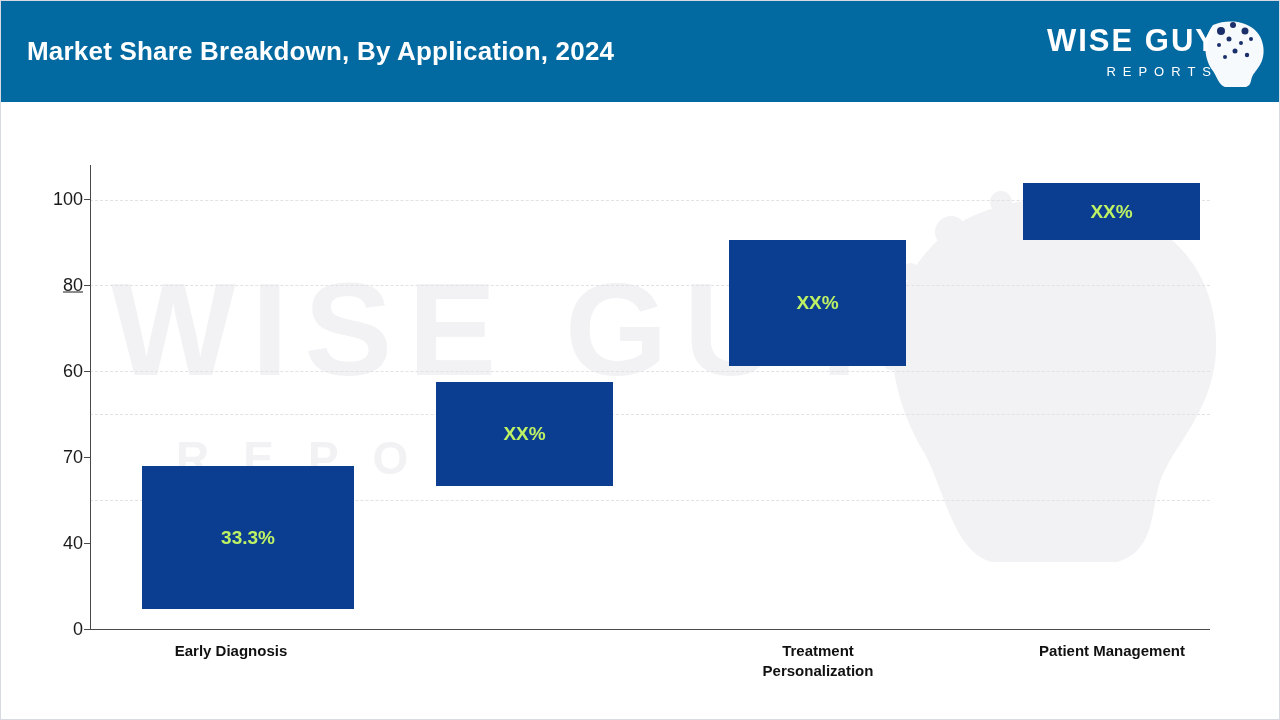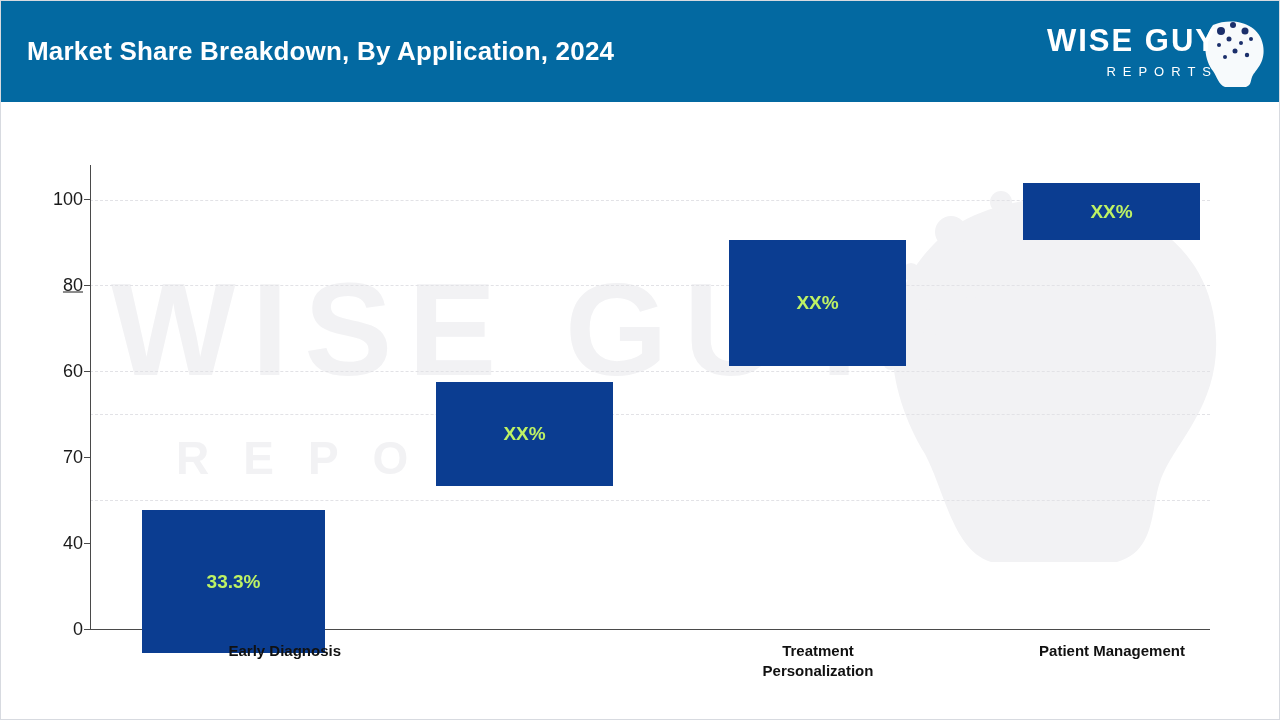--- a/index.html
+++ b/index.html
@@ -236,31 +236,31 @@
     <div class="ytick-label" style="top:527px;">0</div>
     <div class="ytick-label" style="top:441px;">40</div>
     <div class="ytick-label" style="top:355px;">70</div>
     <div class="ytick-label" style="top:269px;">60</div>
     <div class="ytick-label" style="top:183px;text-decoration:underline;">80</div>
     <div class="ytick-label" style="top:97px;">100</div>
 
     <div class="axis-y"></div>
     <div class="axis-x"></div>
 
-    <div class="bar" style="left:141px;top:408px;width:183px;height:143px;">
+    <div class="bar" style="left:141px;top:364px;width:212px;height:143px;">
       <span class="bar-label">33.3%</span>
     </div>
     <div class="bar" style="left:435px;top:280px;width:177px;height:104px;">
       <span class="bar-label">XX%</span>
     </div>
     <div class="bar" style="left:728px;top:138px;width:177px;height:126px;">
       <span class="bar-label">XX%</span>
     </div>
     <div class="bar" style="left:1022px;top:81px;width:177px;height:57px;">
       <span class="bar-label">XX%</span>
     </div>
 
-    <div class="cat-label" style="left:120px;top:539px;width:220px;text-align:right;">Early Diagnosis</div>
+    <div class="cat-label" style="left:120px;top:539px;width:220px;">Early Diagnosis</div>
     <div class="cat-label" style="left:1001px;top:539px;width:220px;">Patient Management</div>
     <div class="cat-label" style="left:727px;top:539px;width:180px;">Treatment Personalization</div>
 
   </div>
 </div>
 
 </body></html>

